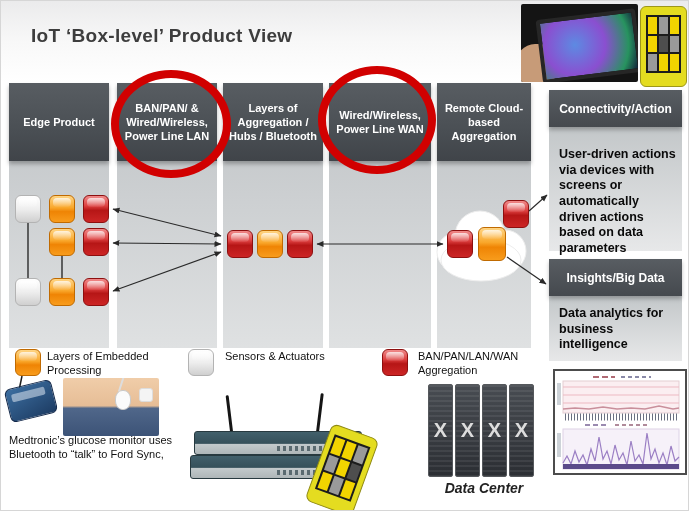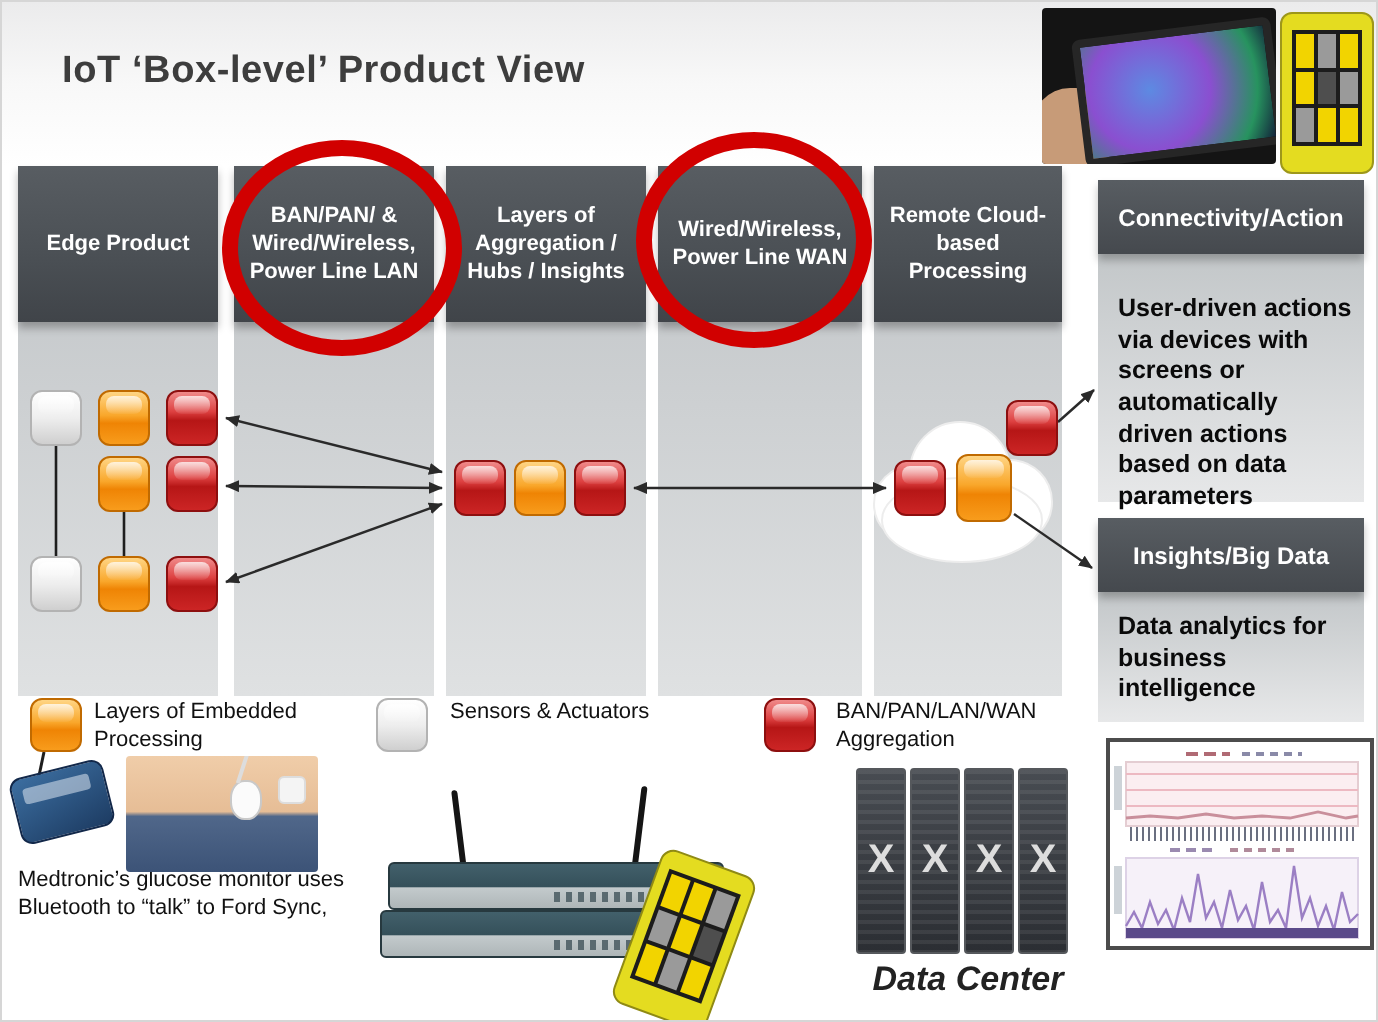--- a/index.html
+++ b/index.html
@@ -31,21 +31,21 @@
   .rp-head{left:548px;width:133px;height:37px;z-index:3;display:flex;align-items:center;justify-content:center;
     background:linear-gradient(180deg,#585d62,#45494e);color:#fff;font-weight:bold;font-size:12px;
     box-shadow:0 3px 4px rgba(0,0,0,.25);}
   .rp-body{left:548px;width:133px;z-index:2;background:linear-gradient(180deg,#c3c7c9 0%,#e7e8e9 100%);
     color:#0a0a0a;font-weight:bold;font-size:12.5px;line-height:1.25;box-sizing:border-box;padding:20px 6px 0 10px;}
   
   .legend-label{font-size:11px;color:#111;line-height:1.25;z-index:3;}
   .lbox{width:26px;height:27px;border-radius:6px;z-index:3;box-sizing:border-box;}
   
   .caption{font-size:11px;color:#111;line-height:1.3;}
-  .dc-label{font-size:17px;font-weight:bold;font-style:italic;color:#222;text-align:center;}
+  .dc-label{font-size:14px;font-weight:bold;font-style:italic;color:#222;text-align:center;}
   
   .fsl-text{font-size:23px;font-weight:bold;font-style:italic;color:#0d0d0d;letter-spacing:-.5px;}
   .fsl-tm{font-size:8px;vertical-align:super;font-style:normal;}
   
   .tablet-photo{left:520px;top:3px;width:117px;height:78px;background:#141414;border-radius:2px;z-index:5;overflow:hidden;}
   .tablet-screen{left:18px;top:10px;width:92px;height:56px;transform:rotate(-7deg);border:4px solid #262626;border-radius:4px;
     background:radial-gradient(circle at 35% 45%,#5d8ae2 0%,#8a4fd0 45%,#27935f 80%,#12203a 100%);}
   .tablet-hand{left:-6px;top:40px;width:40px;height:44px;background:#c79b78;border-radius:50% 40% 30% 50%;}
   .phone-tr{left:639px;top:5px;width:47px;height:81px;background:#e4dc20;border:1px solid #9d971a;border-radius:6px;z-index:5;box-sizing:border-box;}
   .phone-screen{position:absolute;left:5px;top:8px;width:35px;height:58px;background:#1c1c1c;
@@ -88,23 +88,23 @@
   <div class="abs title">IoT ‘Box-level’ Product View</div>
 
   <div class="abs strip" style="left:8px;width:100px;"></div>
   <div class="abs strip" style="left:116px;width:100px;"></div>
   <div class="abs strip" style="left:222px;width:100px;"></div>
   <div class="abs strip" style="left:328px;width:102px;"></div>
   <div class="abs strip" style="left:436px;width:94px;"></div>
 
   <div class="abs colhead" style="left:8px;width:100px;">Edge Product</div>
   <div class="abs colhead" style="left:116px;width:100px;">BAN/PAN/ &amp; Wired/Wireless, Power Line LAN</div>
-  <div class="abs colhead" style="left:222px;width:100px;">Layers of Aggregation / Hubs / Insights</div>
+  <div class="abs colhead" style="left:222px;width:100px;">Layers of Aggregation / Hubs / Bluetooth</div>
   <div class="abs colhead" style="left:328px;width:102px;">Wired/Wireless, Power Line WAN</div>
-  <div class="abs colhead" style="left:436px;width:94px;">Remote Cloud-based Processing</div>
+  <div class="abs colhead" style="left:436px;width:94px;">Remote Cloud-based Aggregation</div>
 
   <svg class="abs" style="left:0;top:0;z-index:2;pointer-events:none;" width="689" height="511" viewBox="0 0 689 511">
     <defs>
       <marker id="ah" markerWidth="9" markerHeight="8" refX="6.5" refY="3" orient="auto-start-reverse" markerUnits="userSpaceOnUse">
         <path d="M0,0 L7,3 L0,6 Z" fill="#2a2a2a"></path>
       </marker>
     </defs>
 
     <g fill="#ffffff" stroke="#ededed" stroke-width="1">
       <circle cx="455" cy="251" r="19"></circle>

